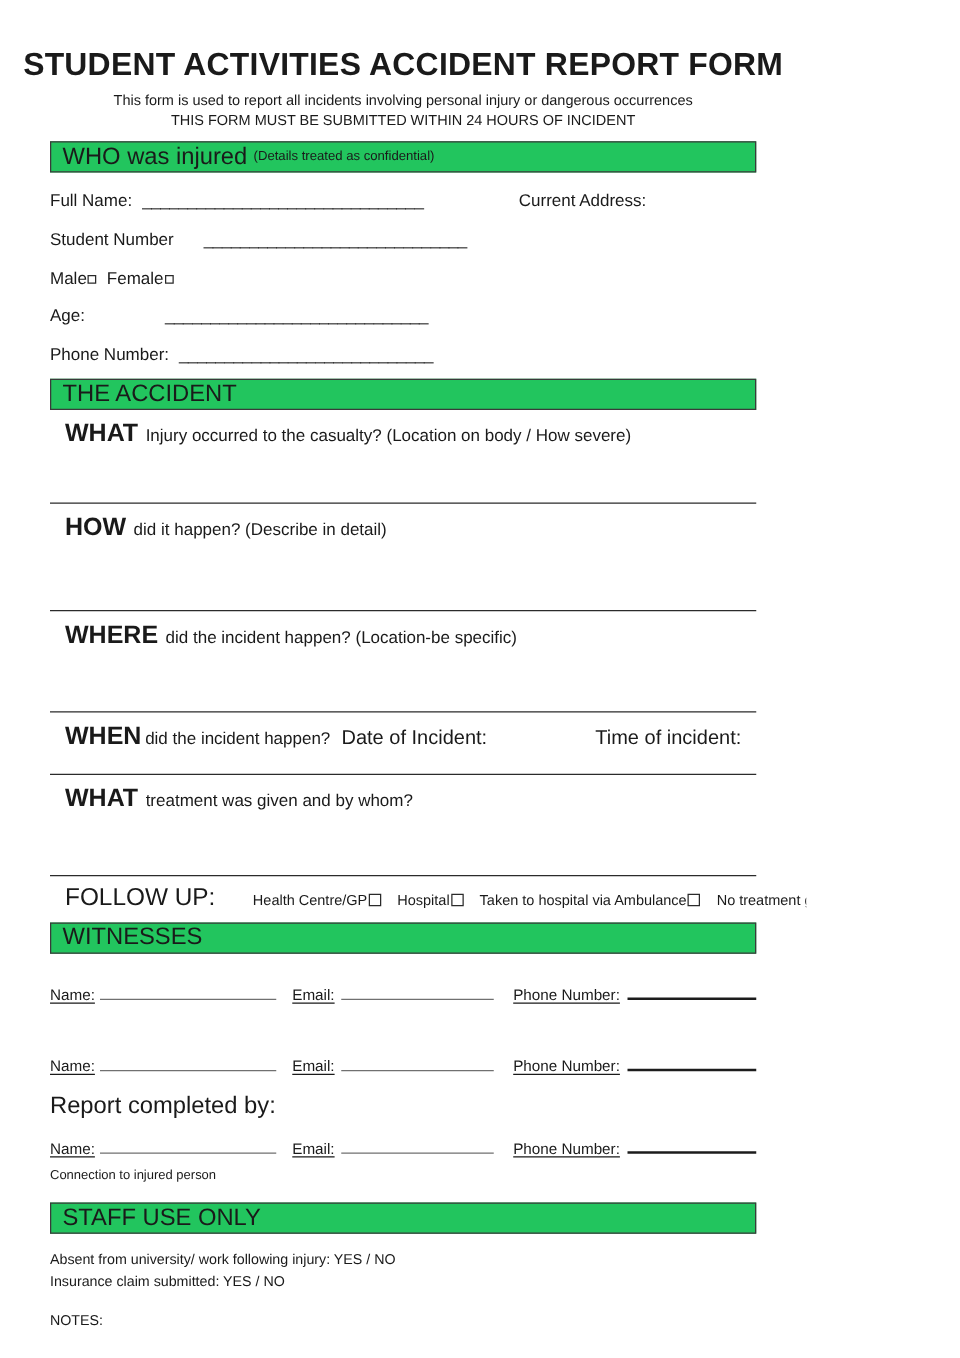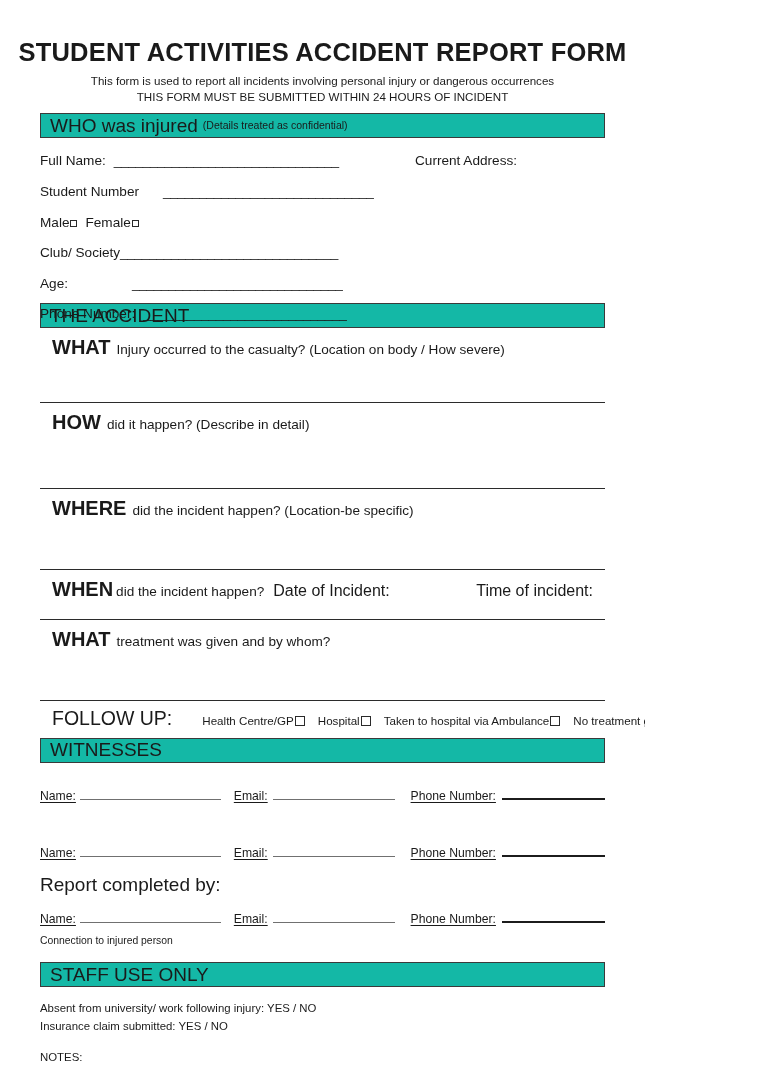--- a/index.html
+++ b/index.html
@@ -40,21 +40,21 @@
   }
   .form-subtitle-2 {
     font-size: 11.6px;
     line-height: 1.35;
     margin: 0 0 9px 0;
   }
 
   
   .section-bar {
     margin: 0 40px 0 40px;
-    background: #14b8a6;
+    background: #22c55e;
     border: 1.6px solid #3a3a3a;
     box-sizing: border-box;
     padding: 2px 0 3px 9px;
     height: 25px;
     display: flex;
     align-items: center;
   }
   .section-bar .bar-title {
     font-size: 19px;
     font-weight: normal;
@@ -254,23 +254,20 @@
       <div class="who-row">
         <span>Full Name:</span><span class="gap-sm"></span><span class="fill">_______________________________</span>
       </div>
       <div class="who-row">
         <span>Student Number</span><span class="gap-md"></span><span class="fill">_____________________________</span>
       </div>
       <div class="who-row">
         <span>Male</span><span class="box-sm"></span><span class="gap-sm"></span><span>Female</span><span class="box-sm"></span>
       </div>
       <div class="who-row">
-        <span>Club/ Society</span><span class="fill">______________________________</span>
-      </div>
-      <div class="who-row">
         <span>Age:</span><span class="gap-lg"></span><span class="fill">_____________________________</span>
       </div>
       <div class="who-row">
         <span>Phone Number:</span><span class="gap-sm"></span><span class="fill">____________________________</span>
       </div>
     </div>
     <div class="current-address">
       <span>Current Address:</span>
     </div>
   </div>

